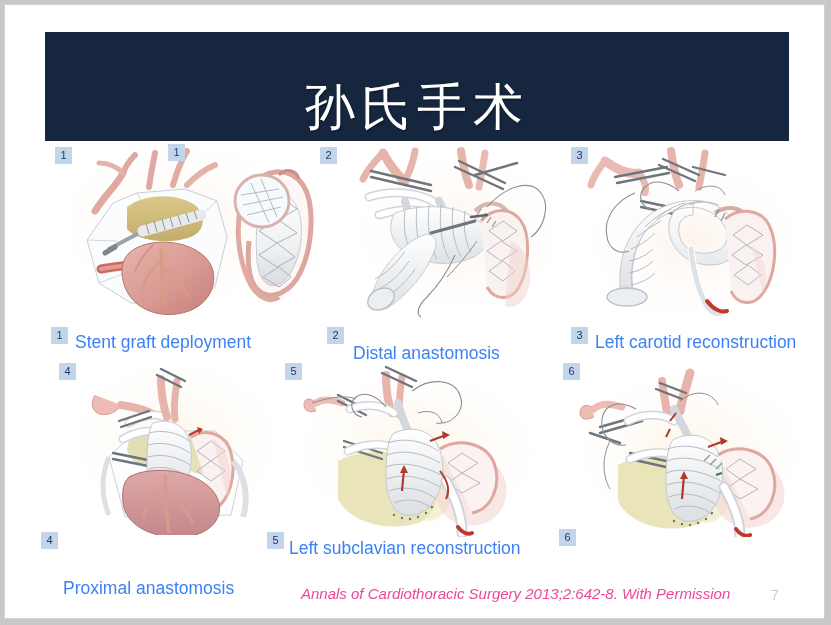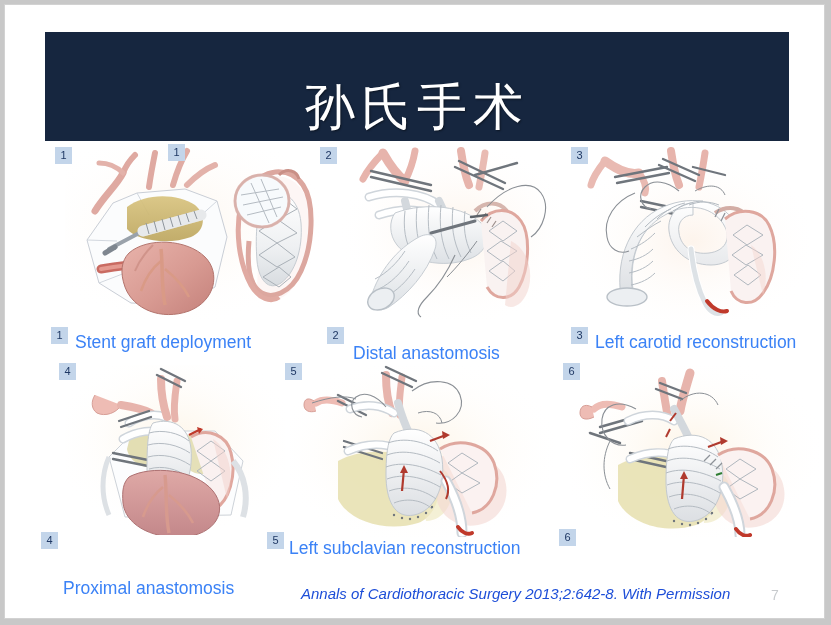--- a/index.html
+++ b/index.html
@@ -16,21 +16,21 @@
   .badge{position:absolute;width:17px;height:17px;background:#c3d5ea;color:#1f3864;
          font-size:11px;line-height:17px;text-align:center;font-family:"Liberation Sans",sans-serif;}
 
   .panel{position:absolute;overflow:hidden;}
   .panel svg{display:block;width:100%;height:100%;}
 
   .caption{position:absolute;color:#3b82f6;font-size:17.5px;white-space:nowrap;
            font-family:"Liberation Sans",sans-serif;}
 
   .citation{position:absolute;left:296px;top:580px;font-size:15px;font-style:italic;
-            color:#1d4ed8;white-space:nowrap;font-family:"Liberation Sans",sans-serif;}
+            color:#ec4899;white-space:nowrap;font-family:"Liberation Sans",sans-serif;}
   .slide-number{position:absolute;left:766px;top:582px;font-size:14px;color:#9aa0a6;
                 opacity:.55;font-family:"Liberation Sans",sans-serif;}
 </style>
 </head>
 <body>
 
 <div class="slide">
 
   <div class="title-banner">
     <div class="title-text">孙氏手术</div>

